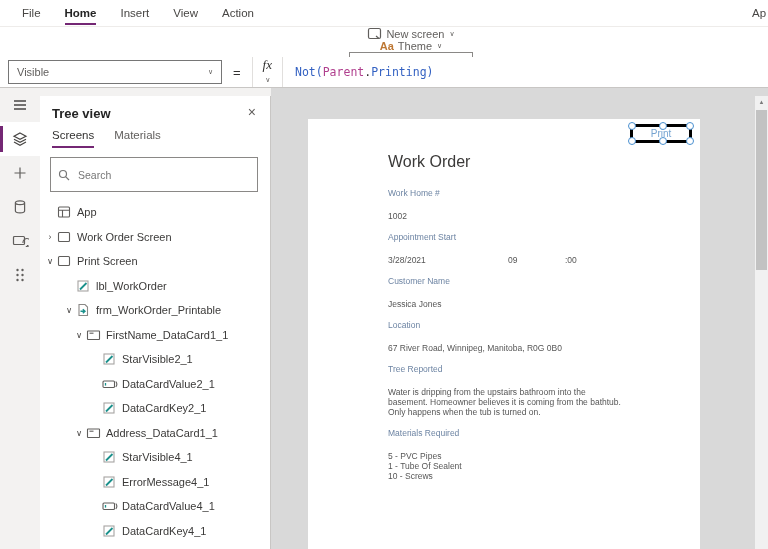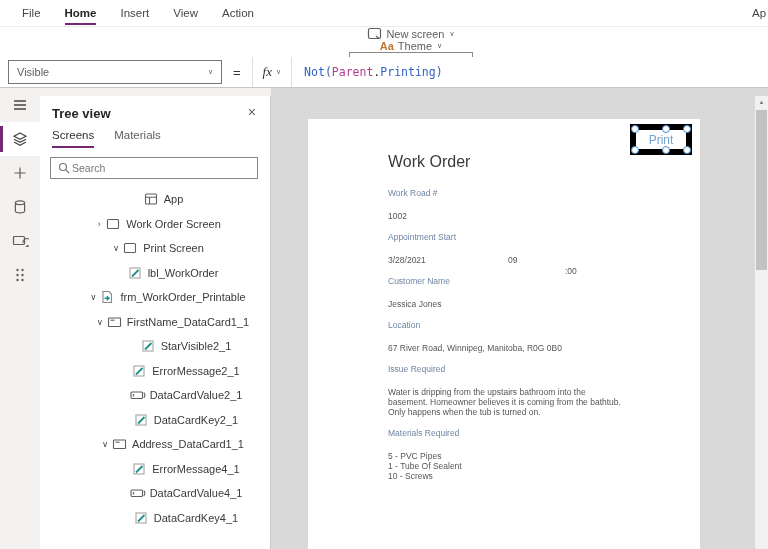--- a/index.html
+++ b/index.html
@@ -38,67 +38,67 @@
   .clipped-right { position:absolute; right:-4px; top:31px; }
 
   
   .formulabar { position:absolute; top:57px; left:0; width:768px; height:31px;
              display:flex; align-items:center; background:#fff; border-bottom:1px solid #c8c6c4; }
   .prop-select { margin-left:8px; width:214px; height:24px; border:1px solid #767676;
              display:flex; align-items:center; justify-content:space-between;
              padding:0 8px; font-size:11px; color:#605e5c; }
   .equals { margin:0 11px; font-size:13px; color:#323130; }
   .fx-btn { height:30px; border-left:1px solid #e1dfdd; border-right:1px solid #e1dfdd;
-             display:flex; align-items:center; gap:3px; padding:0 10px; }
+             display:flex; align-items:center; gap:3px; padding:0 10px;flex-direction:column; }
   .fx-btn .fx { font-family:"Liberation Serif", serif; font-style:italic; font-size:13px; color:#323130; }
   .formula { margin-left:12px; font-family:"DejaVu Sans Mono", monospace; font-size:11.5px; white-space:pre; }
 
   
   .workspace { position:absolute; top:88px; left:0; width:768px; height:461px; background:#d9d9d9; }
 
   .rail { position:absolute; left:0; top:0; width:40px; height:100%; background:#f3f2f1; }
   .rail-item { width:40px; height:34px; display:flex; align-items:center; justify-content:center; color:#484644; }
   .rail-item.selected { background:#fff; position:relative; }
   .rail-item.selected::before { content:""; position:absolute; left:0; top:4px; bottom:4px; width:3px; background:var(--accent); }
 
   .panel-topstrip { position:absolute; left:40px; top:0; width:231px; height:8px; background:#f3f2f1; }
   .treepanel { position:absolute; left:40px; top:8px; width:231px; bottom:0; background:#fff;
              border-right:1px solid #c8c6c4; overflow:hidden; }
   .tp-header { padding:10px 12px 4px 12px; font-size:13px; font-weight:bold; color:#242424; position:relative; }
   .tp-close { position:absolute; right:14px; top:8px; font-weight:normal; font-size:14px; color:#605e5c; cursor:default; }
   .tp-tabs { display:flex; gap:20px; padding:4px 12px 0 12px; font-size:11.5px; }
   .tab { color:#605e5c; padding-bottom:5px; cursor:default; }
   .tab.active { color:#323130; border-bottom:2px solid var(--accent); }
-  .tp-search { margin:9px 12px 8px 10px; height:22px; border:1px solid #8a8886;
-             display:flex; align-items:center; gap:2px; padding:0 7px; }
+  .tp-search { margin:9px 12px 8px 10px; height:35px; border:1px solid #8a8886;
+             display:flex; align-items:center; gap:8px; padding:0 7px; }
   .tp-search .ph { font-size:10.5px; color:#767676; }
   .tree-list { font-size:11px; color:#3b3a39; }
-  .tree-row { height:24.5px; display:flex; align-items:center; cursor:default;justify-content:center; }
+  .tree-row { height:24.5px; display:flex; align-items:center; cursor:default; }
   .chev-slot { width:14px; font-size:8.5px; color:#484644; text-align:center; flex:none; }
   .t-icon { width:16px; flex:none; display:flex; align-items:center; }
   .t-label { margin-left:4px; white-space:nowrap; }
   .ind0 { padding-left:3px; } .ind1 { padding-left:22px; }
   .ind2 { padding-left:32px; } .ind3 { padding-left:48px; }
 
   
   .canvas { position:absolute; left:271px; top:0; right:0; bottom:0; background:#d9d9d9; }
   .page { position:absolute; left:37px; top:31px; width:392px; height:520px; background:#fff; }
   .doc { padding:34px 0 0 80px; }
   .doc-title { font-size:16px; font-weight:normal; color:#3b3a39; line-height:18px; }
   .f-label { margin-top:11px; font-size:8.5px; line-height:10px; color:var(--doclabel); }
   .f-label.first { margin-top:17px; }
   .f-value { margin-top:13px; font-size:8.5px; line-height:10px; color:#565656; position:relative; }
   .f-value.wrap { max-width:238px; line-height:10px; }
   .f-value.multi { white-space:pre-line; }
   .t-hour { position:absolute; left:120px; top:0; }
-  .t-min  { position:absolute; left:177px; top:11px; }
-
-  .print-wrap { position:absolute; left:322px; top:5px; width:62px; height:31px;
-             border:6px solid #000000; display:flex; align-items:center; justify-content:center;
-             font-size:12px; color:#74a3d1; }
+  .t-min  { position:absolute; left:177px; top:0; }
+
+  .print-wrap { position:absolute; left:322px; top:5px; width:62px; height:19px;
+             border:3px solid #000000; display:flex; align-items:center; justify-content:center;
+             font-size:10px; color:#74a3d1; }
   .handle { position:absolute; width:8px; height:8px; border-radius:50%;
              background:#fff; border:1.5px solid var(--selblue); }
   .h-tl{left:-5px;top:-5px} .h-tc{left:26px;top:-5px} .h-tr{right:-5px;top:-5px}
   .h-bl{left:-5px;bottom:-5px} .h-bc{left:26px;bottom:-5px} .h-br{right:-5px;bottom:-5px}
 
   .scrollbar { position:absolute; right:0; top:8px; bottom:0; width:13px; background:#f1f1f1; }
   .sb-arrow { width:13px; height:12px; font-size:6px; color:#7a7a7a; text-align:center; line-height:12px; }
   .sb-thumb { position:absolute; left:1px; right:1px; top:14px; height:160px; background:#c2c2c2; }
 </style>
 </head>
@@ -325,30 +325,20 @@
             <svg width="14" height="14" viewBox="0 0 14 14">
               <rect x="2" y="2" width="10" height="10" fill="#fff" stroke="#a6a4a2" stroke-width="1.1"></rect>
               <path d="M4 10.5 L10.5 4" stroke="#1b918c" stroke-width="1.8"></path>
             </svg>
           </span>
           <span class="t-label">StarVisible2_1</span>
         </div>
         <div class="tree-row ind3">
           <span class="chev-slot"></span>
           <span class="t-icon">
-            <svg width="14" height="14" viewBox="0 0 14 14">
-              <rect x="2" y="2" width="10" height="10" fill="#fff" stroke="#a6a4a2" stroke-width="1.1"></rect>
-              <path d="M4 10.5 L10.5 4" stroke="#1b918c" stroke-width="1.8"></path>
-            </svg>
-          </span>
-          <span class="t-label">ErrorMessage2_1</span>
-        </div>
-        <div class="tree-row ind3">
-          <span class="chev-slot"></span>
-          <span class="t-icon">
             <svg width="16" height="14" viewBox="0 0 16 14">
               <rect x="1" y="4" width="11.5" height="6.5" rx="1" fill="#fff" stroke="#605e5c" stroke-width="1.1"></rect>
               <path d="M3.5 6 v2.6" stroke="#1b918c" stroke-width="1.3"></path>
               <path d="M13.8 4.5 a4.5 4.5 0 0 1 0 5.5" fill="none" stroke="#605e5c" stroke-width="1.1"></path>
             </svg>
           </span>
           <span class="t-label">DataCardValue2_1</span>
         </div>
         <div class="tree-row ind3">
           <span class="chev-slot"></span>
@@ -362,20 +352,30 @@
         </div>
         <div class="tree-row ind2">
           <span class="chev-slot">∨</span>
           <span class="t-icon">
             <svg width="15" height="14" viewBox="0 0 15 14">
               <rect x="1.5" y="3" width="12" height="8.5" rx="0.5" fill="#fff" stroke="#605e5c" stroke-width="1.1"></rect>
               <path d="M3.5 5.2 h4" stroke="#605e5c" stroke-width="1.1"></path>
             </svg>
           </span>
           <span class="t-label">Address_DataCard1_1</span>
+        </div>
+        <div class="tree-row ind3">
+          <span class="chev-slot"></span>
+          <span class="t-icon">
+            <svg width="14" height="14" viewBox="0 0 14 14">
+              <rect x="2" y="2" width="10" height="10" fill="#fff" stroke="#a6a4a2" stroke-width="1.1"></rect>
+              <path d="M4 10.5 L10.5 4" stroke="#1b918c" stroke-width="1.8"></path>
+            </svg>
+          </span>
+          <span class="t-label">StarVisible4_1</span>
         </div>
         <div class="tree-row ind3">
           <span class="chev-slot"></span>
           <span class="t-icon">
             <svg width="14" height="14" viewBox="0 0 14 14">
               <rect x="2" y="2" width="10" height="10" fill="#fff" stroke="#a6a4a2" stroke-width="1.1"></rect>
               <path d="M4 10.5 L10.5 4" stroke="#1b918c" stroke-width="1.8"></path>
             </svg>
           </span>
           <span class="t-label">ErrorMessage4_1</span>
@@ -411,29 +411,29 @@
         <span class="handle h-tl"></span>
         <span class="handle h-tc"></span>
         <span class="handle h-tr"></span>
         <span class="handle h-bl"></span>
         <span class="handle h-bc"></span>
         <span class="handle h-br"></span>
       </div>
       <div class="doc">
         <h1 class="doc-title">Work Order</h1>
         <div id="doc-fields">
-            <div class="f-label first">Work Road #</div>
+            <div class="f-label first">Work Home #</div>
             <div class="f-value">1002</div>
             <div class="f-label">Appointment Start</div>
             <div class="f-value"><span>3/28/2021</span><span class="t-hour">09</span><span class="t-min">:00</span></div>
             <div class="f-label">Customer Name</div>
             <div class="f-value">Jessica Jones</div>
             <div class="f-label">Location</div>
             <div class="f-value">67 River Road, Winnipeg, Manitoba, R0G 0B0</div>
-            <div class="f-label">Issue Required</div>
+            <div class="f-label">Tree Reported</div>
             <div class="f-value wrap">Water is dripping from the upstairs bathroom into the basement.  Homeowner believes it is coming from the bathtub.  Only happens when the tub is turned on.</div>
             <div class="f-label">Materials Required</div>
             <div class="f-value multi">5 - PVC Pipes
 1 - Tube Of Sealent
 10 - Screws</div>
           </div>
       </div>
     </div>
     <div class="scrollbar">
       <div class="sb-arrow">▲</div>

